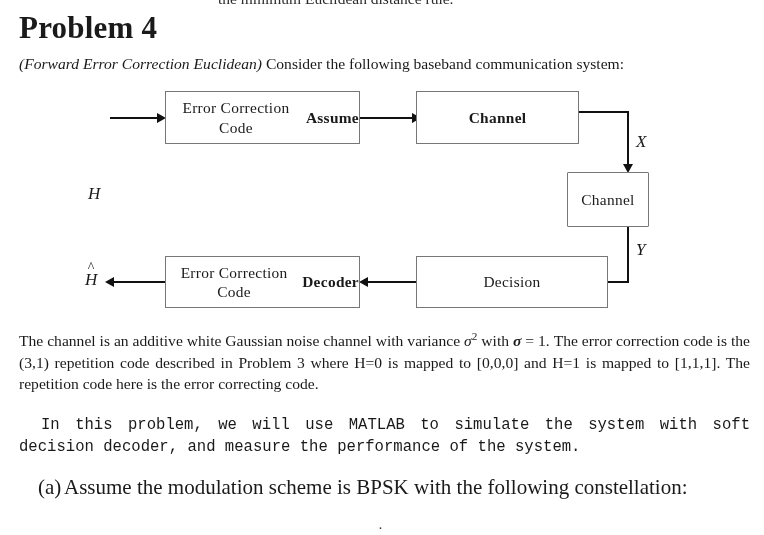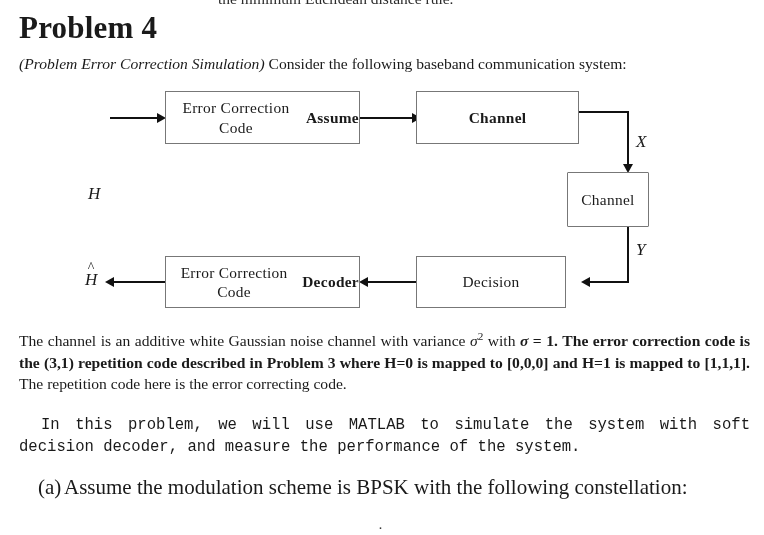--- a/index.html
+++ b/index.html
@@ -138,21 +138,21 @@
   .body-text {
     position: absolute;
     left: 19px;
     width: 731px;
     font-size: 15.6px;
     line-height: 21.5px;
     text-align: justify;
   }
   .para-1 { top: 330px; }
   .para-2 { top: 415px; text-indent: 22px; font-family: Liberation Mono, monospace; }
-  .bold { font-weight: bold; }
+  .bold { font-weight: normal; }
   .sym { font-style: italic; }
   .sym.b { font-weight: bold; font-style: italic; }
   sup { font-size: 0.72em; vertical-align: super; line-height: 0; }
 
   
   .item-a {
     position: absolute;
     left: 38px;
     top: 477px;
     width: 710px;
@@ -185,21 +185,21 @@
 </head>
 <body>
 
 <div class="clipped-top">
   <span class="txt">the minimum Euclidean distance rule.</span>
 </div>
 
 <div class="problem-heading">Problem 4</div>
 
 <div class="intro-line">
-  <span class="ital">(Problem Error Correction Simulation)</span><span> Consider the following baseband communication system:</span>
+  <span class="ital">(Forward Error Correction Euclidean)</span><span> Consider the following baseband communication system:</span>
 </div>
 
 <div class="diagram">
 
   <div class="varlabel" style="left:88px; top:104px;">H</div>
 
   <div class="line h" style="left:110px; top:37px; width:50px;"></div>
   <div class="arrow right" style="left:157px; top:33px;"></div>
 
   <div class="dbox" style="left:165px; top:11px; width:195px; height:53px;">
@@ -223,21 +223,21 @@
   <div class="dbox rounded" style="left:567px; top:92px; width:82px; height:55px;">
     <div class="l1">Channel</div>
   </div>
 
   <div class="line v" style="left:627px; top:147px; height:56px;"></div>
   <div class="line h" style="left:590px; top:201px; width:39px;"></div>
   <div class="arrow left" style="left:581px; top:197px;"></div>
 
   <div class="varlabel" style="left:636px; top:160px;">Y</div>
 
-  <div class="dbox" style="left:416px; top:176px; width:150px; height:52px;">
+  <div class="dbox" style="left:416px; top:176px; width:192px; height:52px;">
     <div class="l1">Decision</div>
   </div>
 
   <div class="line h" style="left:363px; top:201px; width:53px;"></div>
   <div class="arrow left" style="left:359px; top:197px;"></div>
 
   <div class="dbox" style="left:165px; top:176px; width:195px; height:52px;">
     <div class="l1">Error Correction Code</div>
     <div class="l2">Decoder</div>
   </div>

